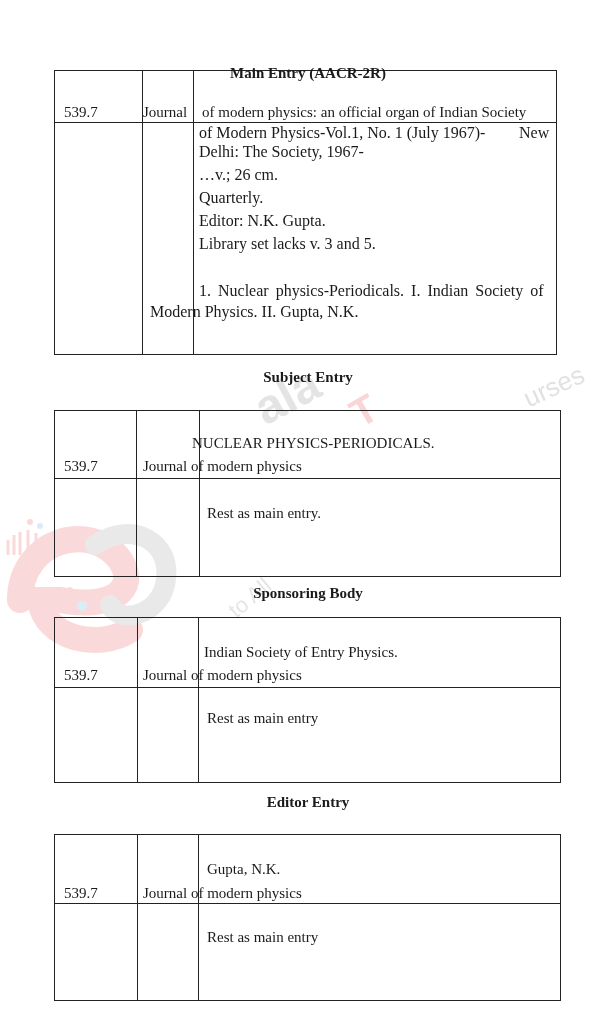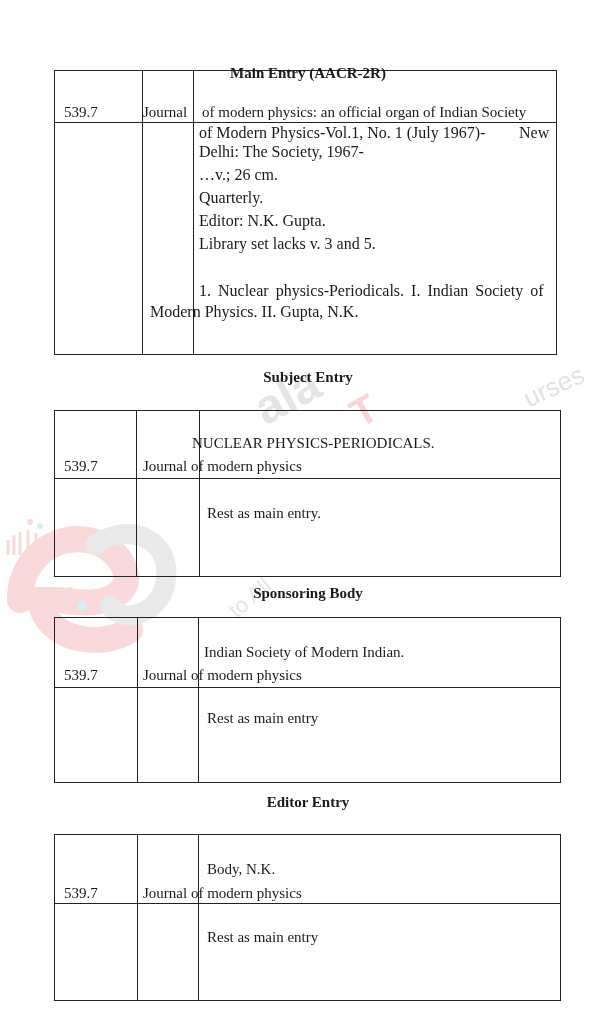--- a/index.html
+++ b/index.html
@@ -90,29 +90,29 @@
 <span class="txt" style="left:207px;top:506px;font-family:Liberation Serif, serif;">Rest as main entry.</span>
 
 <div class="heading" style="top:585px;">Sponsoring Body</div>
 
 <div class="card" style="left:0;top:0;">
   <div class="box" style="left:54px;top:617px;width:507px;height:166px;"></div>
   <div class="vline" style="left:137px;top:617px;width:1px;height:166px;"></div>
   <div class="vline" style="left:198px;top:617px;width:1px;height:166px;"></div>
   <div class="hline" style="left:54px;top:687px;width:507px;height:1px;"></div>
 </div>
-<span class="txt" style="left:204px;top:645px;">Indian Society of Modern Indian.</span>
+<span class="txt" style="left:204px;top:645px;">Indian Society of Entry Physics.</span>
 <span class="txt" style="left:64px;top:668px;">539.7</span>
 <span class="txt" style="left:143px;top:668px;">Journal of modern physics</span>
 <span class="txt" style="left:207px;top:711px;">Rest as main entry</span>
 
 <div class="heading" style="top:794px;">Editor Entry</div>
 
 <div class="card" style="left:0;top:0;">
   <div class="box" style="left:54px;top:834px;width:507px;height:167px;"></div>
   <div class="vline" style="left:137px;top:834px;width:1px;height:167px;"></div>
   <div class="vline" style="left:198px;top:834px;width:1px;height:167px;"></div>
   <div class="hline" style="left:54px;top:903px;width:507px;height:1px;"></div>
 </div>
-<span class="txt" style="left:207px;top:862px;">Body, N.K.</span>
+<span class="txt" style="left:207px;top:862px;">Gupta, N.K.</span>
 <span class="txt" style="left:64px;top:886px;">539.7</span>
 <span class="txt" style="left:143px;top:886px;">Journal of modern physics</span>
 <span class="txt" style="left:207px;top:930px;">Rest as main entry</span>
 
 </body></html>

